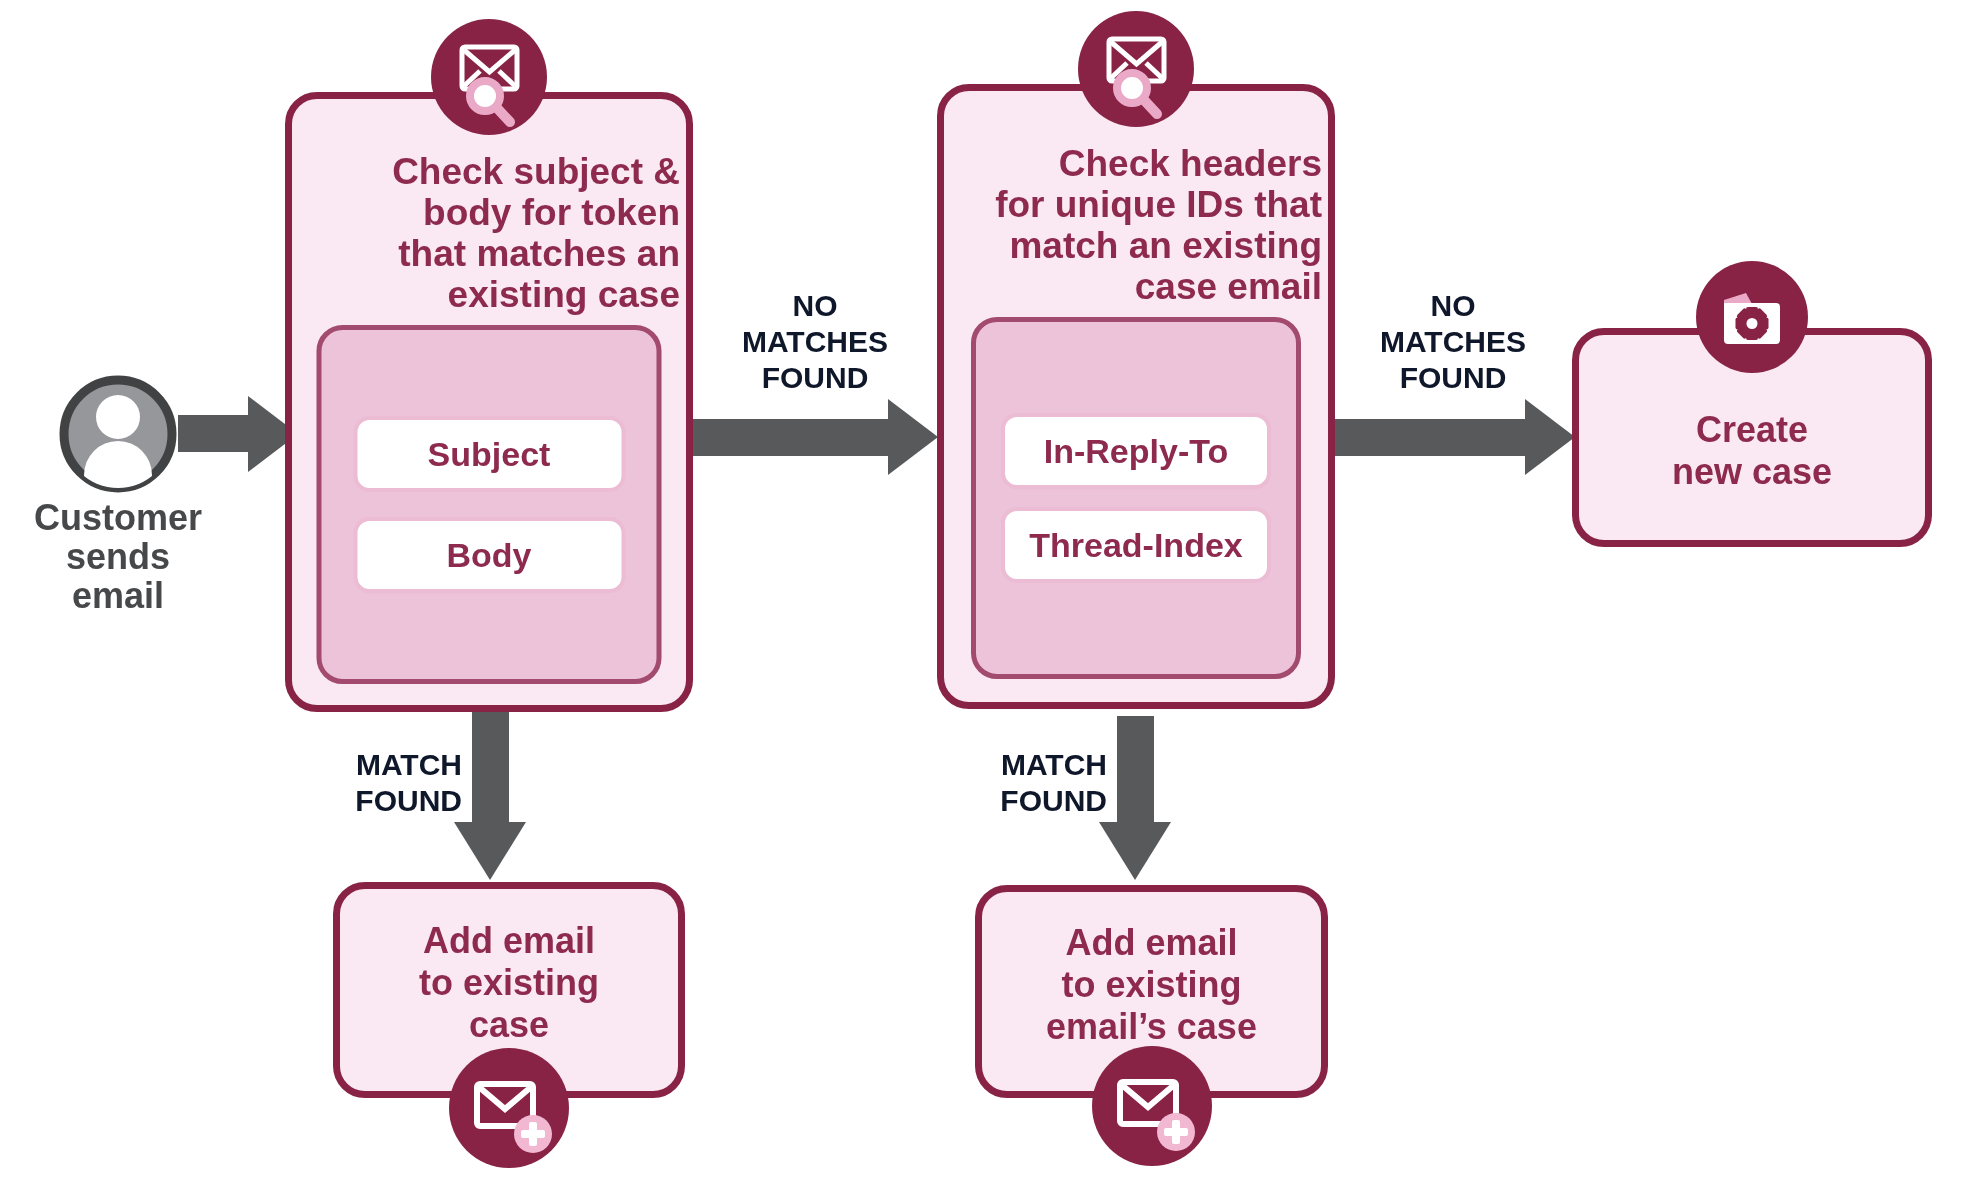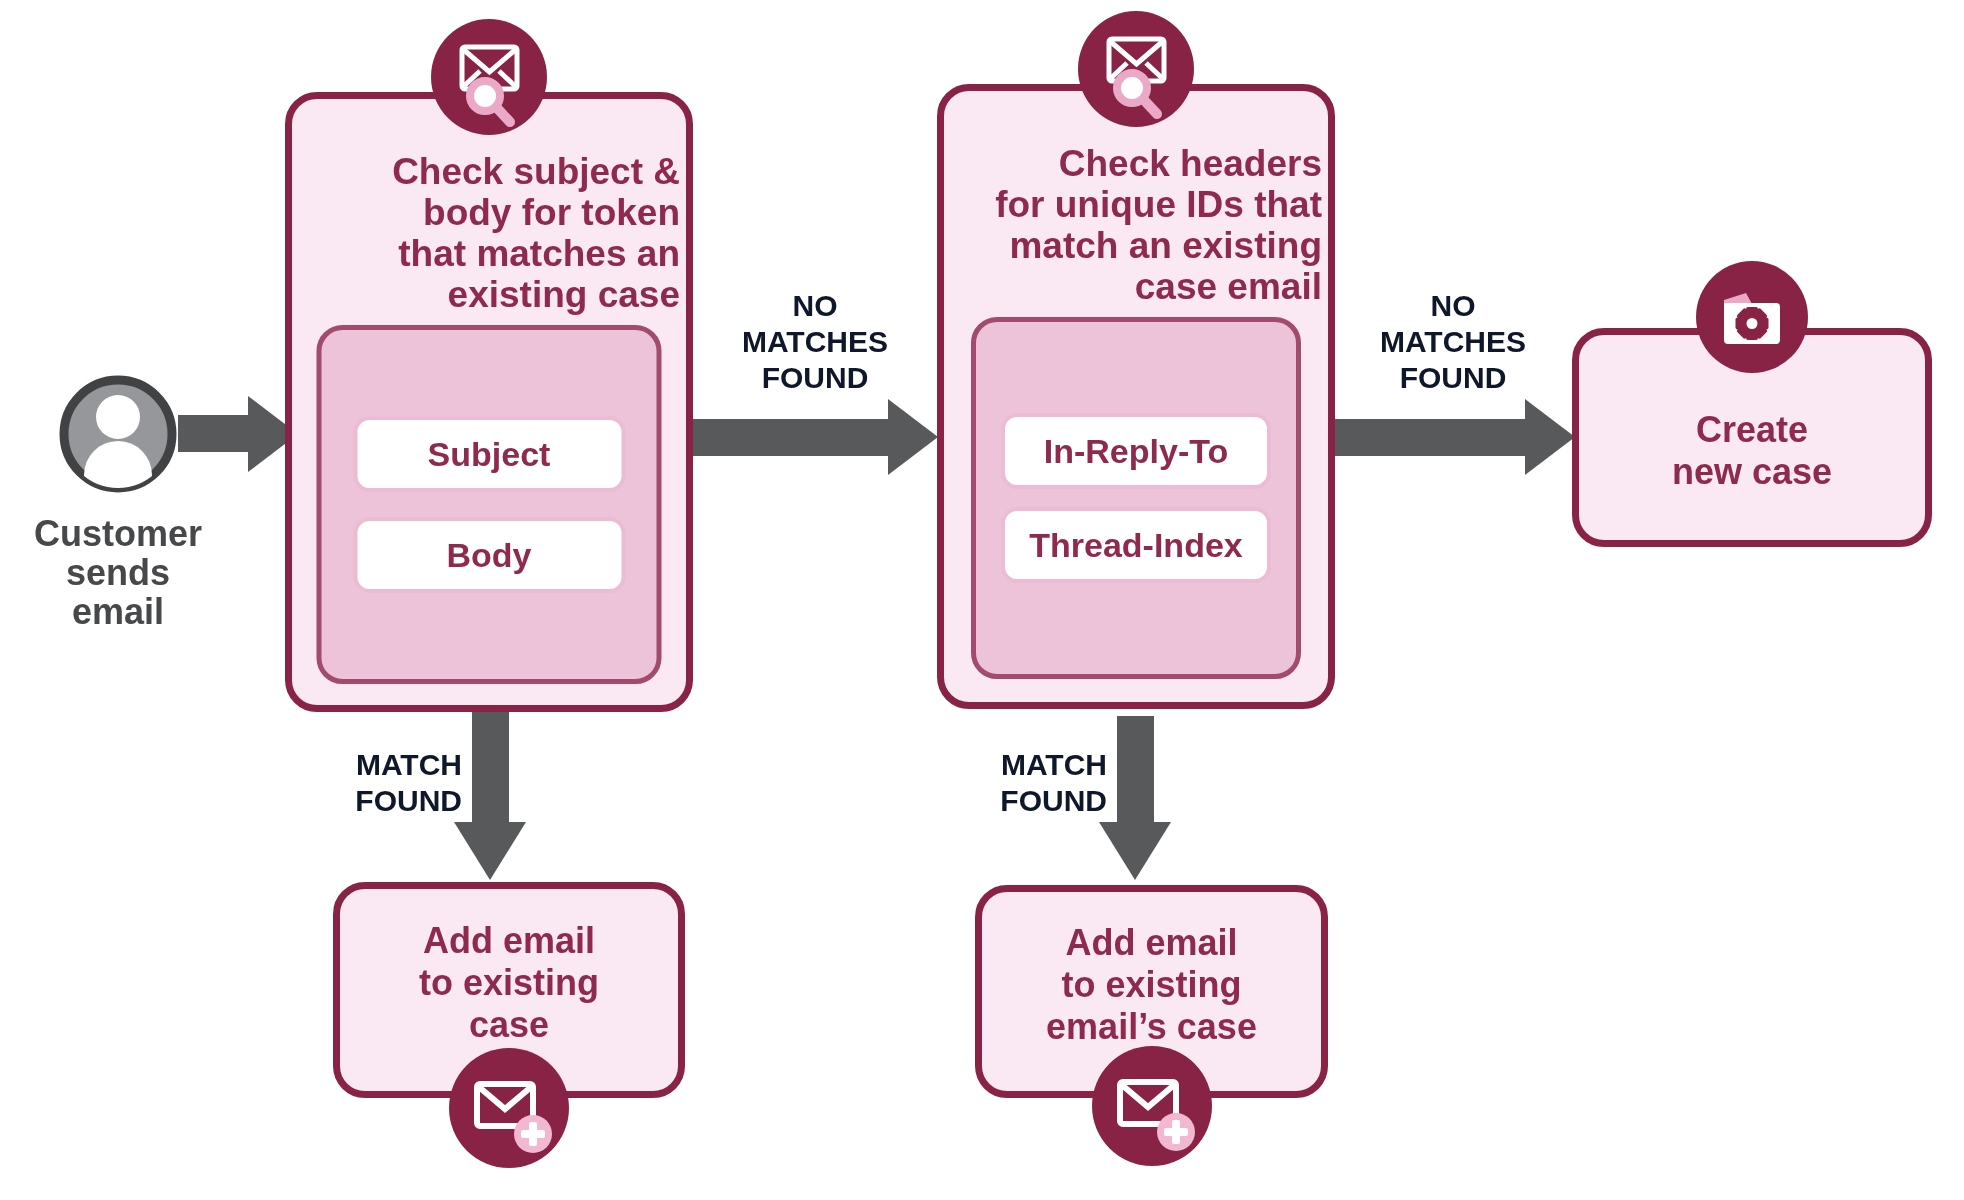--- a/index.html
+++ b/index.html
@@ -46,21 +46,21 @@
     border-top:58px solid #58595B;}
 
   
   .edge-label{
     position:absolute;font-size:30px;font-weight:bold;color:#0f172a;
     line-height:36px;text-align:center;
   }
   .edge-label.right{text-align:right;}
   .customer-label{
     position:absolute;font-size:36px;font-weight:bold;color:#47484A;
-    line-height:39px;text-align:center;margin-top:16px;
+    line-height:39px;text-align:center;
   }
 </style>
 </head>
 <body>
 
 <div class="canvas">
 
   <svg style="position:absolute;left:54px;top:370px;" width="128" height="128" viewBox="0 0 128 128">
     <defs>
         <clipPath id="pc">

